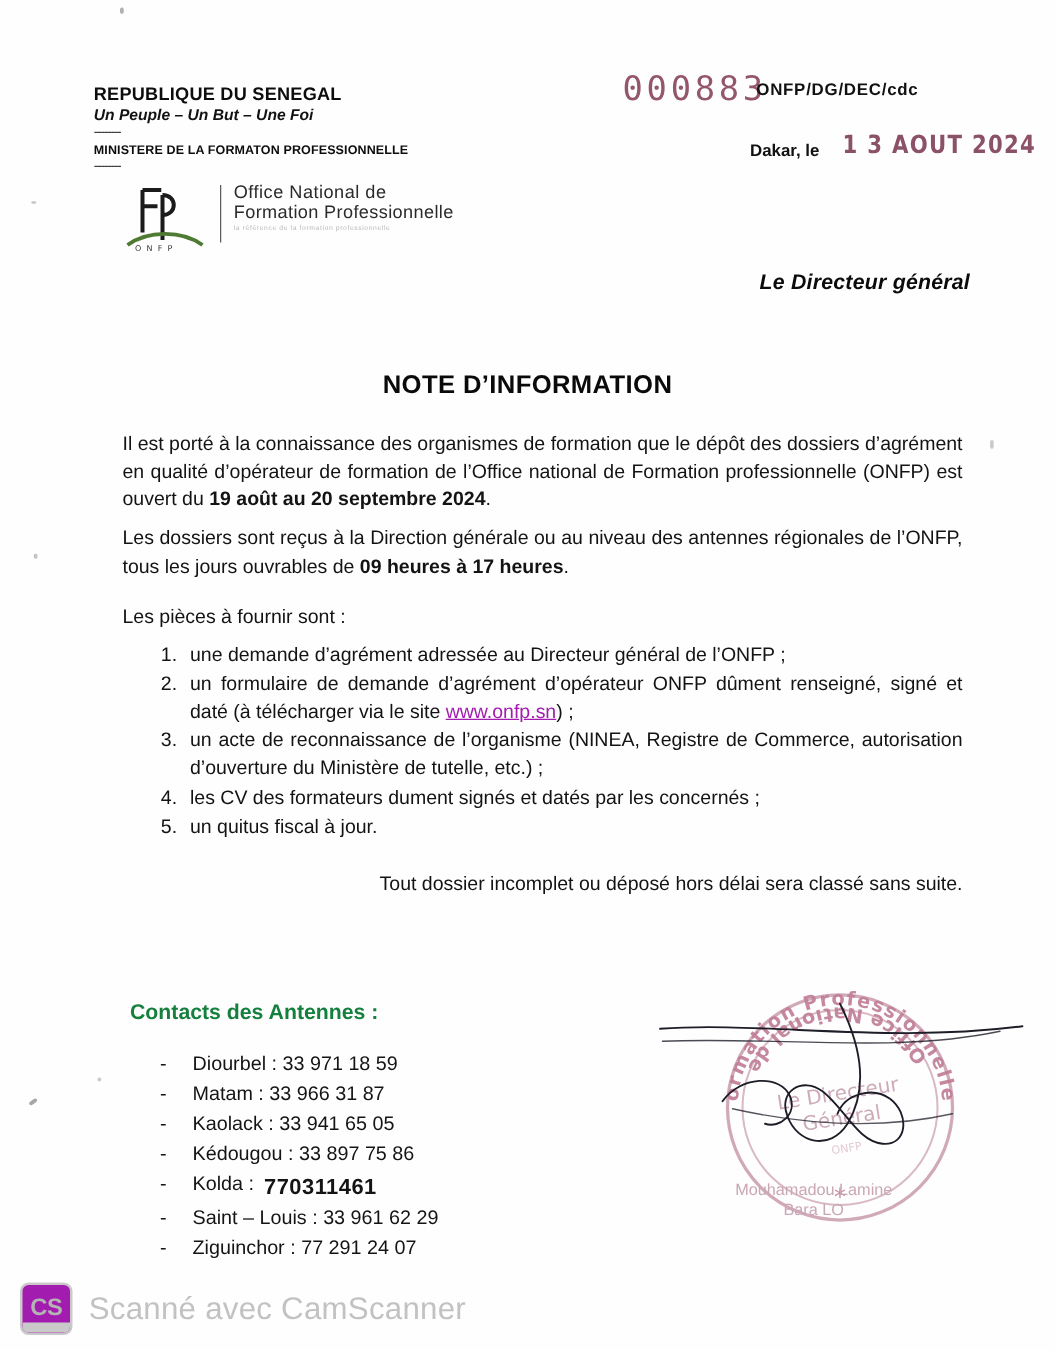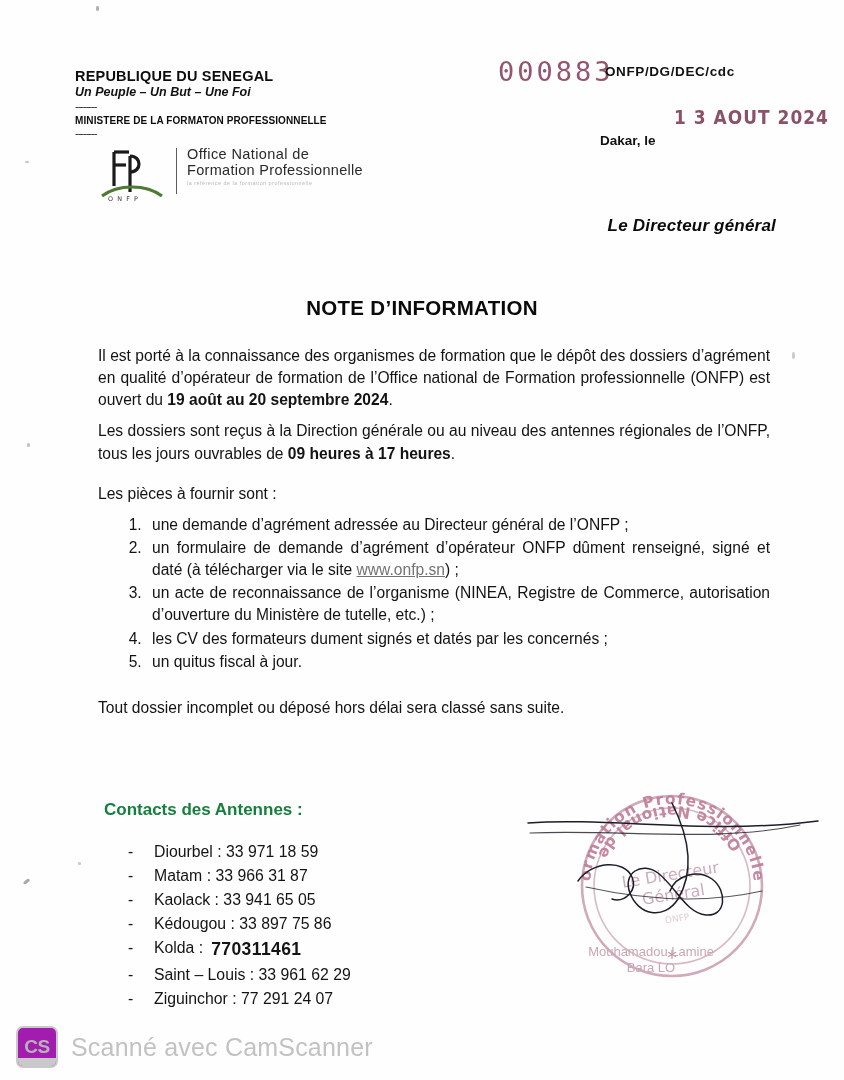--- a/index.html
+++ b/index.html
@@ -29,43 +29,43 @@
   .logo-txt{line-height:1.12;}
   .logo-l1,.logo-l2{font-size:14.5px;color:#2a2a2a;letter-spacing:.4px;}
   .logo-l2{letter-spacing:.3px;}
   .logo-sub{font-size:5.4px;color:#b9b9b9;letter-spacing:.5px;margin-top:2px;}
 
   
   .refnum{position:absolute;left:498px;top:56px;font-family:"DejaVu Sans Mono",monospace;
           font-size:27px;letter-spacing:3px;color:#8d4a62;opacity:.93;}
   .refcode{position:absolute;left:605px;top:64px;font-weight:bold;font-size:13.5px;
            letter-spacing:.6px;color:#111;}
-  .dakar{position:absolute;left:600px;top:113px;font-weight:bold;font-size:13.5px;color:#111;margin-top:20px;}
+  .dakar{position:absolute;left:600px;top:113px;font-weight:bold;font-size:13.5px;color:#111;}
   .datestamp{position:absolute;left:674px;top:105px;font-family:"DejaVu Sans",sans-serif;
              font-weight:bold;font-size:17px;letter-spacing:1px;color:#7e3f57;opacity:.9;
              transform:scaleY(1.18);transform-origin:left top;}
   .datestamp span{margin-right:7px;}
 
   .director{position:absolute;right:68px;top:216px;font-weight:bold;font-style:italic;
             font-size:17px;color:#0b0b0b;letter-spacing:.2px;}
 
   
   .title{position:absolute;left:0;right:0;top:296px;text-align:center;
          font-weight:bold;font-size:20.5px;letter-spacing:.3px;color:#0a0a0a;}
 
   
   .body{position:absolute;left:98px;top:345px;width:672px;font-size:15.6px;line-height:1.42;color:#131313;}
   .para{text-align:justify;margin:0 0 9px 0;}
   .para.left{text-align:left;}
   .gap{height:9px;}
   b{font-weight:bold;}
   ol.items{margin:8px 0 0 0;padding-left:48px;}
   ol.items li{text-align:justify;margin-bottom:1px;padding-left:6px;}
-  a.site{color:#737373;}
-  .tail{margin-top:24px;text-align:left;}
+  a.site{color:#a21caf;}
+  .tail{margin-top:24px;text-align:right;}
 
   
   .contacts-title{position:absolute;left:104px;top:800px;font-weight:bold;font-size:17px;color:#15803d;}
   .contacts{position:absolute;left:128px;top:840px;font-size:15.8px;line-height:1.52;color:#141414;}
   .crow{display:flex;}
   .dash{width:26px;flex:0 0 26px;}
   .cname{}
   .kolda-num{font-weight:bold;font-size:17.5px;letter-spacing:.4px;margin-left:8px;}
 
   

